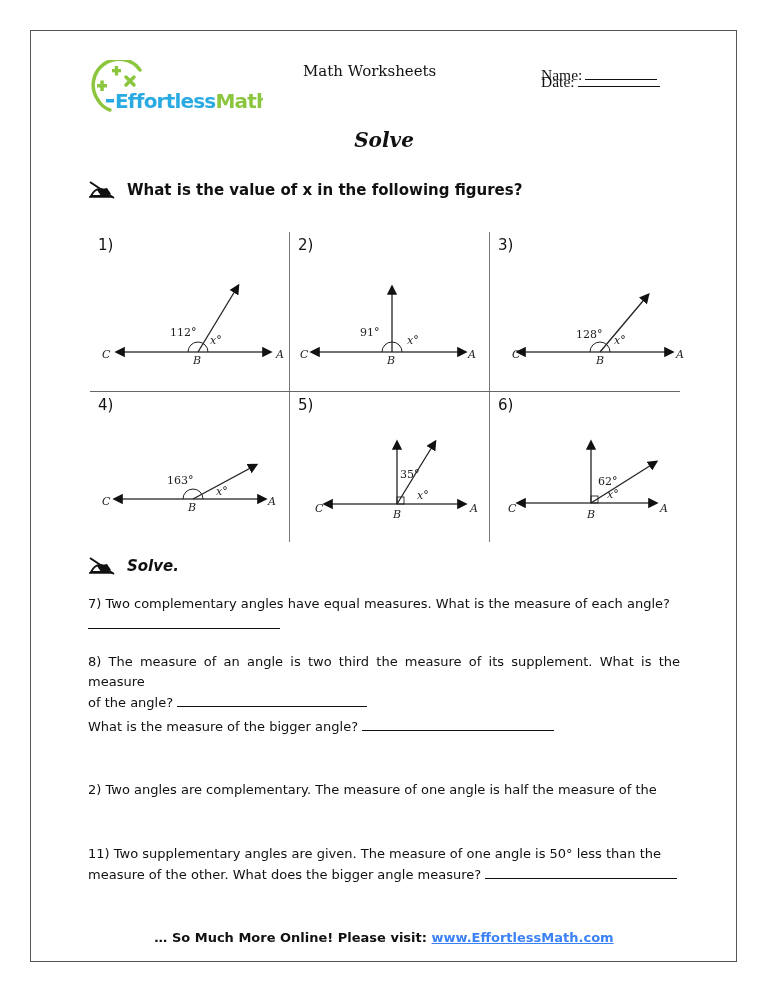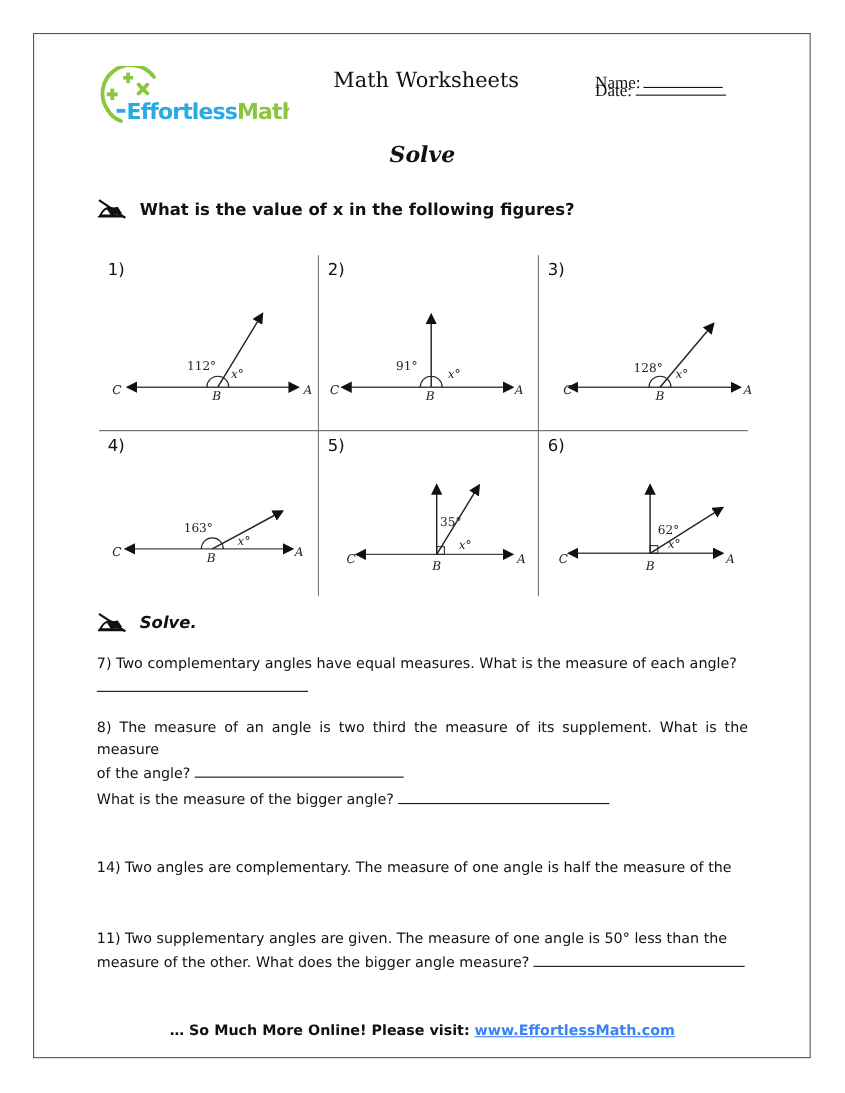--- a/index.html
+++ b/index.html
@@ -5,21 +5,21 @@
   html, body { margin: 0; padding: 0; background: #ffffff; }
   body { width: 768px; height: 994px; position: relative; overflow: hidden; }
   .page-border {
     position: absolute; left: 30px; top: 30px; width: 707px; height: 932px;
     border: 1.5px solid #555; box-sizing: border-box;
   }
   .logo { position: absolute; left: 88px; top: 60px; width: 175px; height: 56px; }
   .logo svg { width: 100%; height: 100%; }
   .header-title {
     position: absolute; left: 303px; top: 62px;
-    font-family: "DejaVu Serif", serif; font-size: 19px; color: #111;
+    font-family: "DejaVu Serif", serif; font-size: 15px; color: #111;
   }
   .name-line, .date-line {
     position: absolute; left: 541px; font-family: "Liberation Serif", serif;
     font-size: 15.5px; color: #111;
   }
   .name-line { top: 66px; }
   .date-line { top: 73px; }
   .blank { display: inline-block; border-bottom: 1px solid #111; height: 13px; vertical-align: baseline; margin-left: 3px; }
   .page-title {
     position: absolute; left: 0; right: 0; top: 128px; text-align: center;
@@ -219,21 +219,21 @@
     <div><span class="ans" style="width:192px"></span></div>
   </div>
   <div class="q" style="top:58px">
     <div>8) The measure of an angle is two third the measure of its supplement.  What is the measure</div>
     <div><span>of the angle?</span> <span class="ans" style="width:190px"></span></div>
   </div>
   <div class="q" style="top:122px">
     <div><span>What is the measure of the bigger angle?</span> <span class="ans" style="width:192px"></span></div>
   </div>
   <div class="q" style="top:186px">
-    <div>14) Two angles are complementary.  The measure of one angle is half the measure of the</div>
+    <div>2) Two angles are complementary.  The measure of one angle is half the measure of the</div>
   </div>
   <div class="q" style="top:250px">
     <div>11) Two supplementary angles are given.  The measure of one angle is 50° less than the</div>
     <div><span>measure of the other.  What does the bigger angle measure?</span> <span class="ans" style="width:192px"></span></div>
   </div>
 </div>
 
 <div class="footer">
   <span>… So Much More Online! Please visit: </span><a>www.EffortlessMath.com</a>
 </div>

